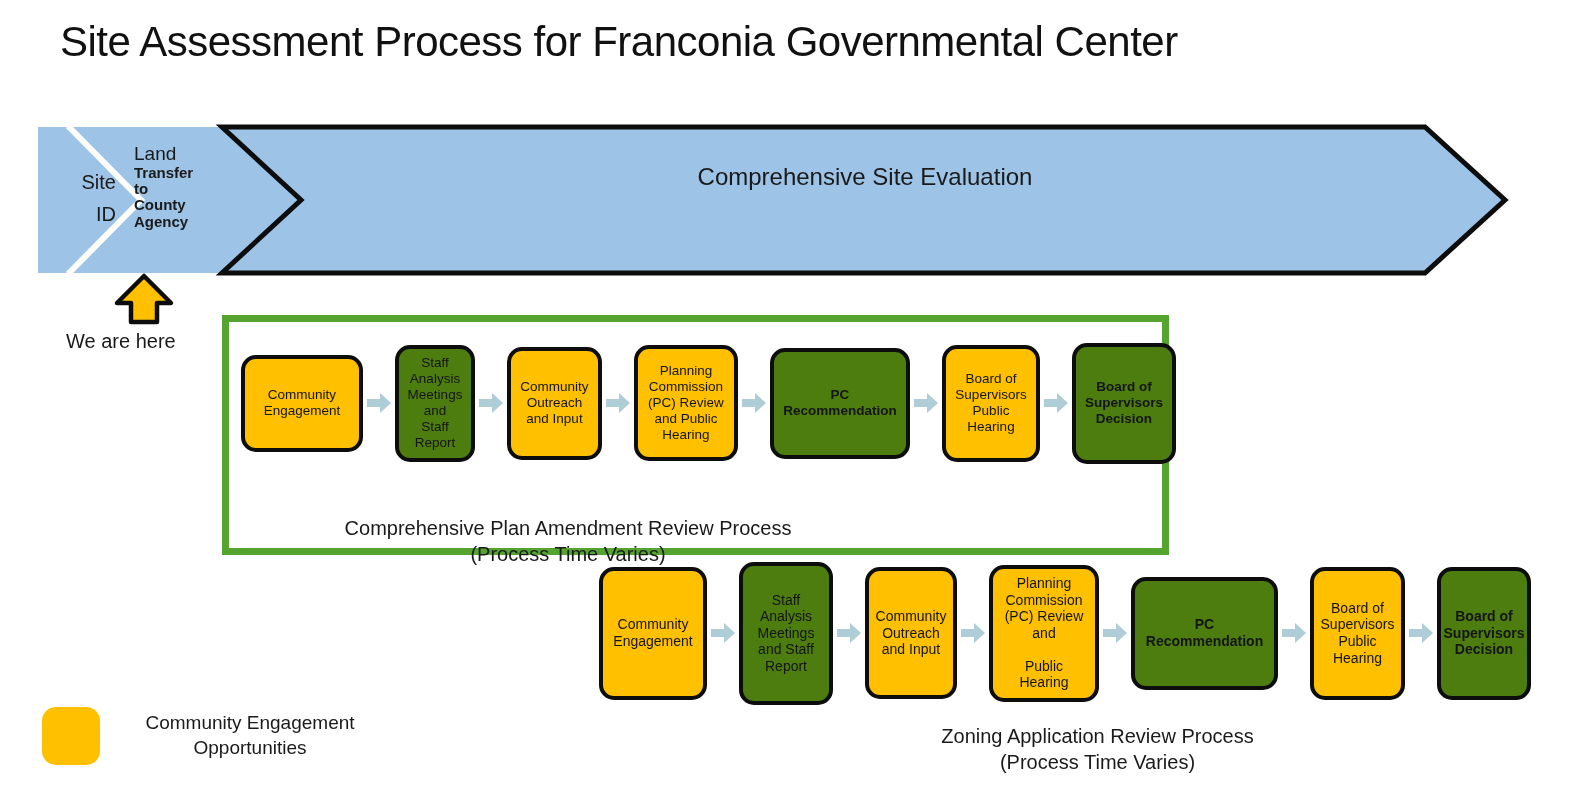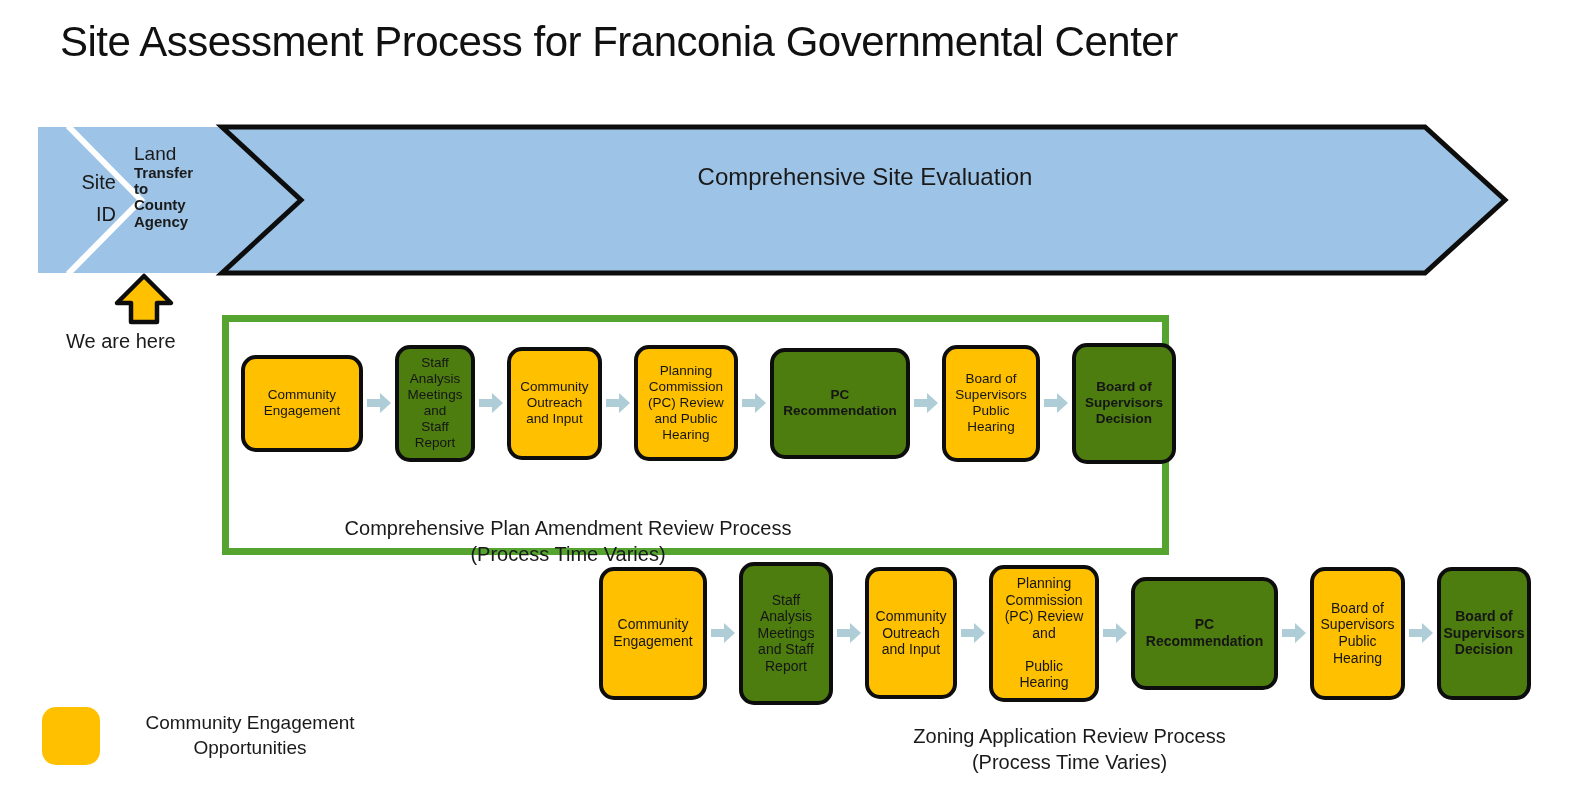--- a/index.html
+++ b/index.html
@@ -39,21 +39,21 @@
   }
   #flow-row-0 .flow-box { font-size:13.5px; line-height:1.18; }
   #flow-row-1 .flow-box { font-size:14px;  line-height:1.18; }
   .flow-box.gold { background:#FFC000; }
   .flow-box.blue { background:#4d7c0f; }
   .flow-box.bold { font-weight:bold; }
   .flow-arrow { flex:0 0 auto; margin:0 4px; display:flex; align-items:center; }
 
   .caption { text-align:center; font-size:20px; line-height:1.28; white-space:pre-line; }
   #caption-0 { left:238px; top:495px; width:660px;margin-top:21px; }
-  #caption-1 { left:852px; top:724px; width:435px; }
+  #caption-1 { left:880px; top:724px; width:435px; }
 
   #legend-swatch { left:42px; top:707px; width:58px; height:58px; background:#FFC000; border-radius:14px; }
   #legend-label { left:120px; top:711px; width:260px; text-align:center; font-size:19px; line-height:1.3; white-space:pre-line; }
 </style>
 </head>
 <body>
 
 <div id="canvas">
 
   <h1 id="page-title" class="abs">Site Assessment Process for Franconia Governmental Center</h1>

